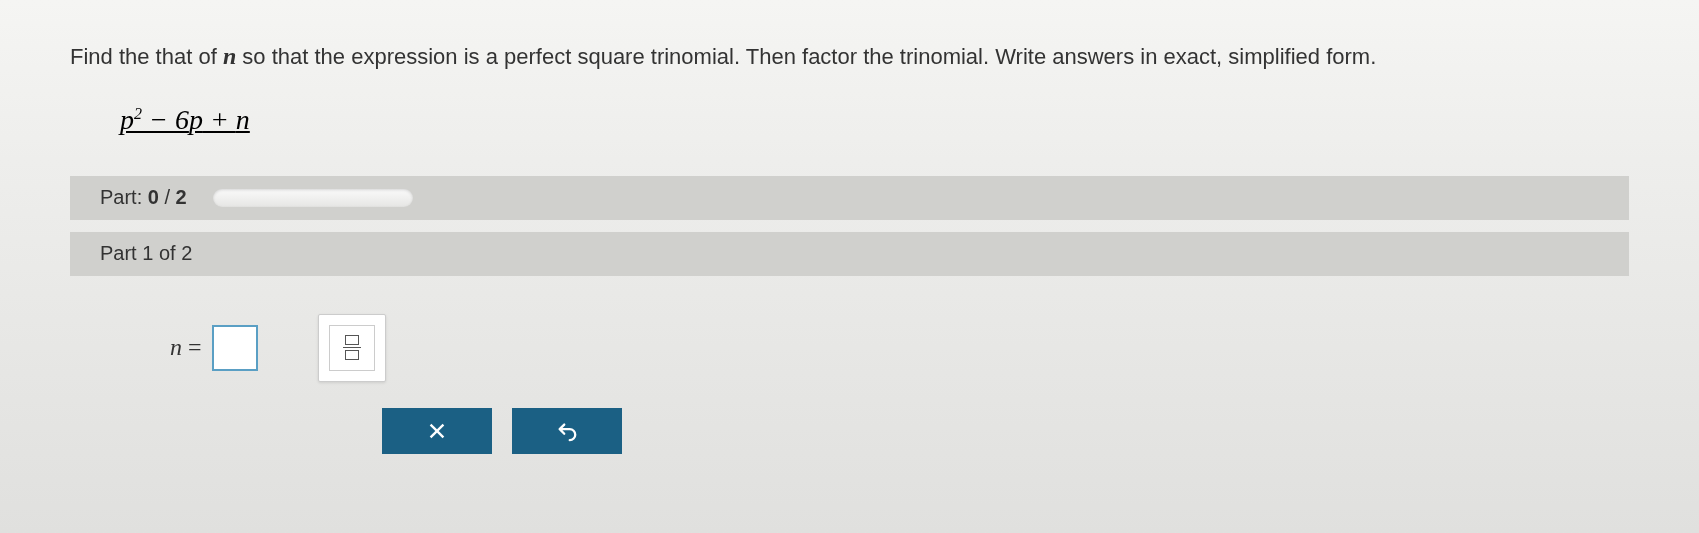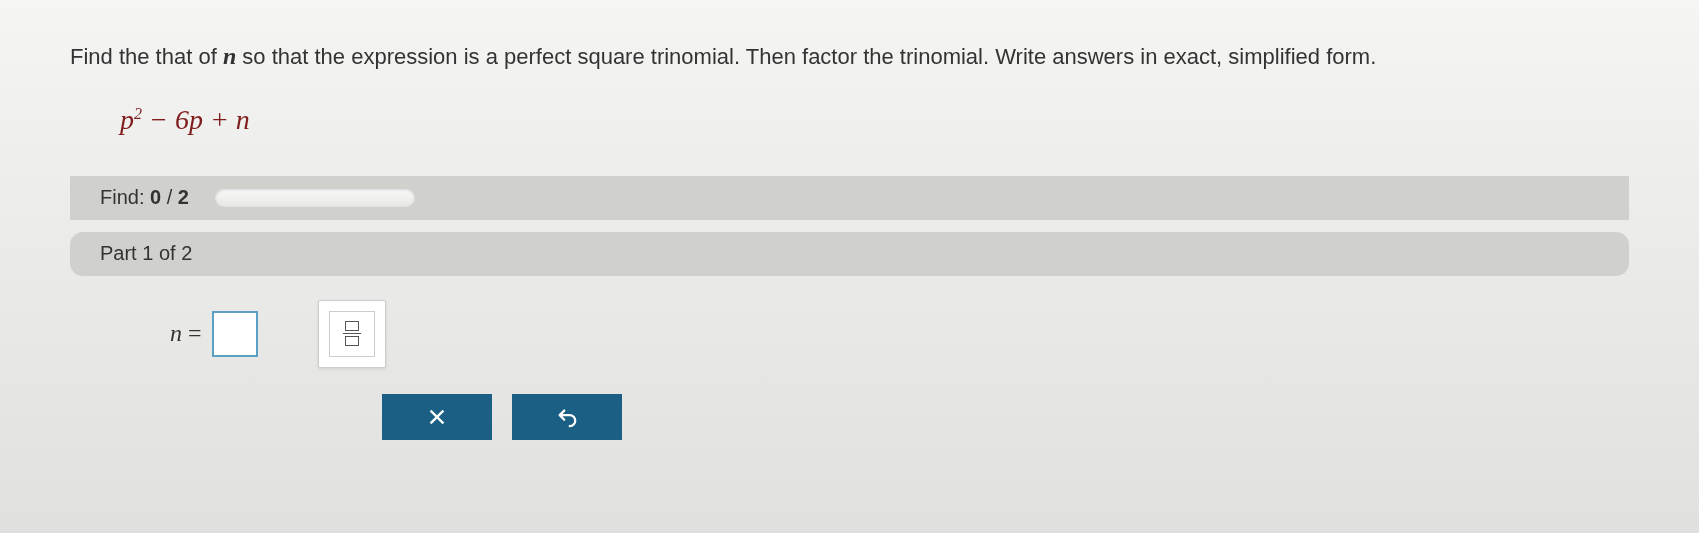--- a/index.html
+++ b/index.html
@@ -27,21 +27,22 @@
       font-family: 'Times New Roman', serif;
       font-size: 24px;
       font-weight: bold;
     }
     .expression {
       font-family: 'Times New Roman', serif;
       font-size: 28px;
       font-style: italic;
       margin-left: 50px;
       margin-bottom: 40px;
-      color: #7f1d1d;
+      color: #000000;
+      text-decoration: underline;
     }
     .expression sup {
       font-size: 16px;
       vertical-align: super;
     }
     .part-progress-bar {
       background: #d0d0cd;
       height: 44px;
       display: flex;
       align-items: center;
@@ -61,22 +62,21 @@
       box-shadow: inset 0 1px 3px rgba(0,0,0,0.15);
     }
     .part-header {
       background: #d0d0cd;
       height: 44px;
       display: flex;
       align-items: center;
       padding-left: 30px;
       font-size: 20px;
       color: #333;
-      margin-bottom: 24px;
-      border-radius: 13px;
+      margin-bottom: 38px;
     }
     .answer-area {
       display: flex;
       align-items: center;
       margin-left: 100px;
       gap: 60px;
     }
     .answer-prompt {
       display: flex;
       align-items: center;
@@ -160,21 +160,21 @@
 <div class="question-text">
   <span>Find the that of </span><span class="var-n">n</span><span> so that the expression is a perfect square trinomial. Then factor the trinomial. Write answers in exact, simplified form.</span>
 </div>
 
 <div class="expression">
   <span>p</span><sup>2</sup><span> − 6</span><span>p</span><span> + </span><span>n</span>
 </div>
 
 <div class="part-progress-bar">
   <div class="part-progress-text">
-    <span>Find: </span><b>0</b><span> / </span><b>2</b>
+    <span>Part: </span><b>0</b><span> / </span><b>2</b>
   </div>
   <div class="progress-track"></div>
 </div>
 
 <div class="part-header">
   <span>Part 1 of 2</span>
 </div>
 
 <div class="answer-area">
   <div class="answer-prompt">

